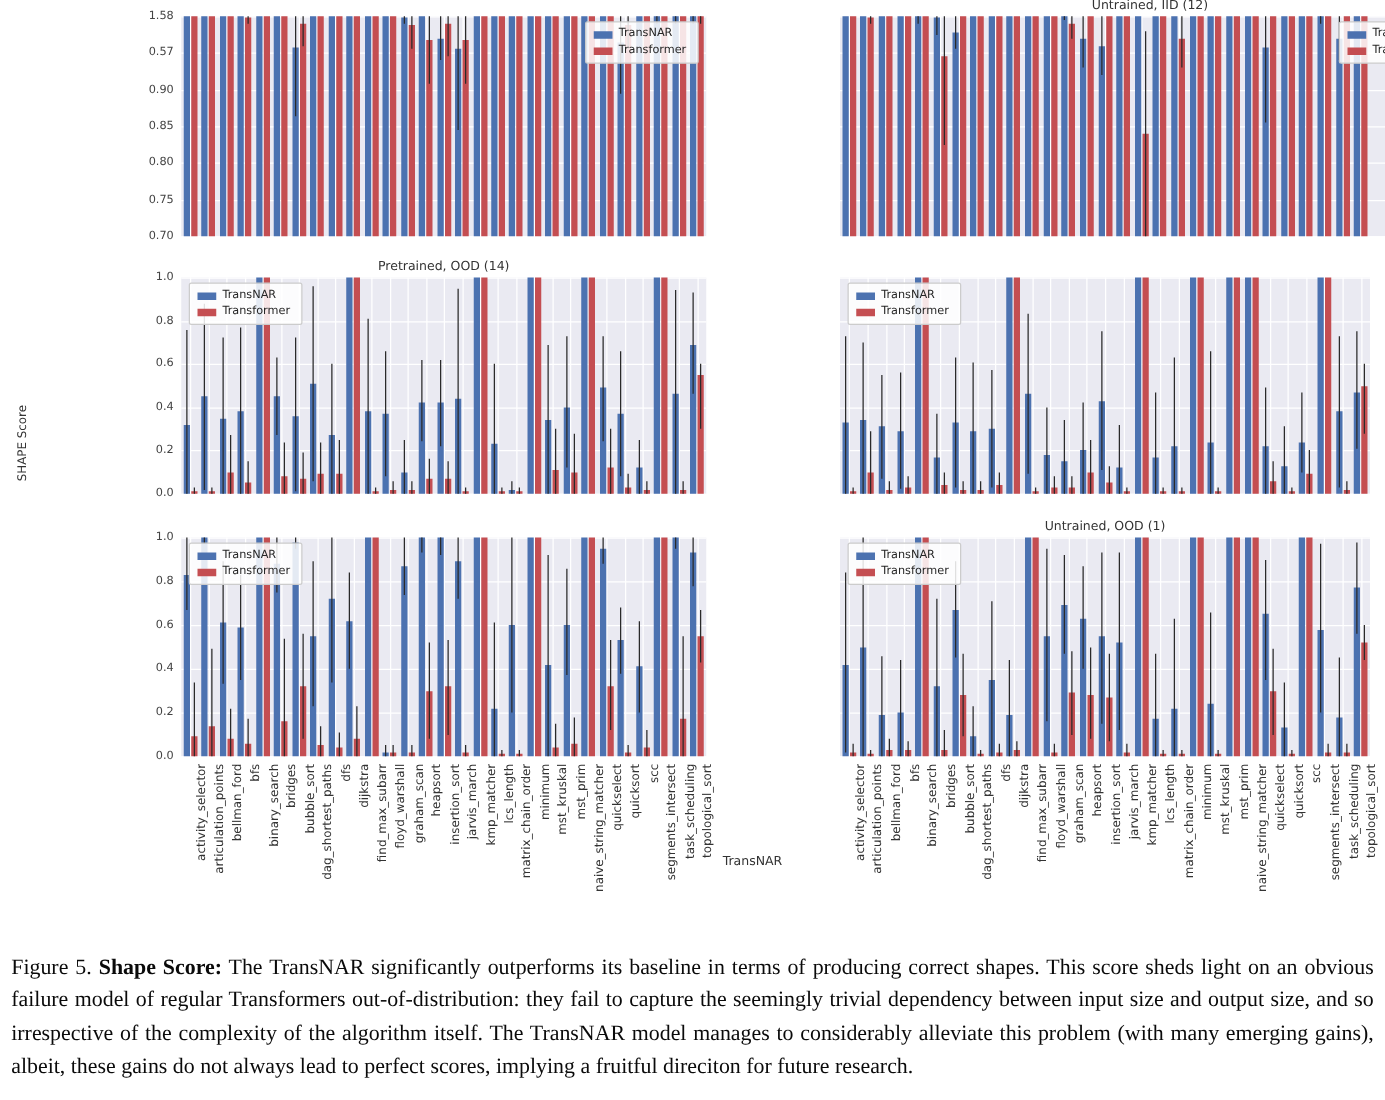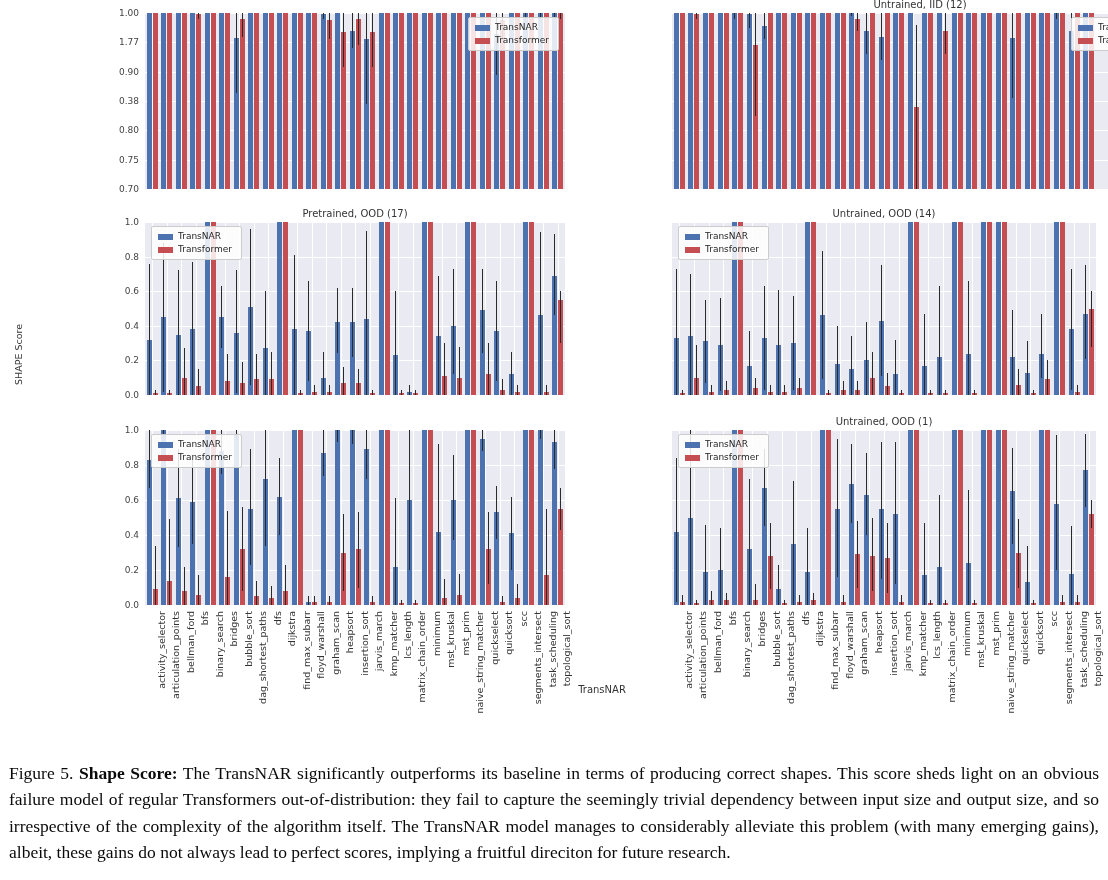--- a/index.html
+++ b/index.html
@@ -20,24 +20,24 @@
   #xlabel{position:absolute;left:522px;top:684px;width:160px;text-align:center;font-size:10px;color:#333;}
   #caption{margin:8px 9px 0 9px;font-family:"Liberation Serif",serif;font-size:17.5px;line-height:1.5;text-align:justify;color:#0a0a0a;}
   .caption-bold{font-weight:bold;}
 </style>
 </head>
 <body>
 
 <div id="figure">
   <span id="ylabel">SHAPE Score</span>
   <span id="xlabel">TransNAR</span>
-<div class="ytick" style="left: 105px; top: 8px;">1.00</div>
-    <div class="ytick" style="left: 105px; top: 37.3px;">1.77</div>
+<div class="ytick" style="left: 105px; top: 8px;">1.58</div>
+    <div class="ytick" style="left: 105px; top: 37.3px;">0.57</div>
     <div class="ytick" style="left: 105px; top: 66.7px;">0.90</div>
-    <div class="ytick" style="left: 105px; top: 96px;">0.38</div>
+    <div class="ytick" style="left: 105px; top: 96px;">0.85</div>
     <div class="ytick" style="left: 105px; top: 125.3px;">0.80</div>
     <div class="ytick" style="left: 105px; top: 154.7px;">0.75</div>
     <div class="ytick" style="left: 105px; top: 184px;">0.70</div>
     <div class="panel" style="left: 145px; top: 13px; width: 420px; height: 176px;">
       <div class="gridline-h" style="top: 0px;"></div>
       <div class="gridline-h" style="top: 29.3px;"></div>
       <div class="gridline-h" style="top: 58.7px;"></div>
       <div class="gridline-h" style="top: 88px;"></div>
       <div class="gridline-h" style="top: 117.3px;"></div>
       <div class="gridline-h" style="top: 146.7px;"></div>
@@ -416,21 +416,21 @@
       <div class="whisker" style="left: 342.8px; top: 121.1px; height: 51.9px;"></div>
       <div class="bar" style="left: 355.3px; top: 167.8px; width: 5px; height: 5.2px; background: rgb(196, 78, 82);"></div>
       <div class="whisker" style="left: 357.3px; top: 157.4px; height: 15.6px;"></div>
       <div class="bar" style="left: 369.8px; top: 169.5px; width: 5px; height: 3.5px; background: rgb(196, 78, 82);"></div>
       <div class="whisker" style="left: 371.8px; top: 162.6px; height: 10.4px;"></div>
       <div class="bar" style="left: 384.3px; top: 0px; width: 5px; height: 173px; background: rgb(196, 78, 82);"></div>
       <div class="bar" style="left: 398.8px; top: 169.5px; width: 5px; height: 3.5px; background: rgb(196, 78, 82);"></div>
       <div class="whisker" style="left: 400.8px; top: 162.6px; height: 10.4px;"></div>
       <div class="bar" style="left: 413.3px; top: 77.8px; width: 5px; height: 95.2px; background: rgb(196, 78, 82);"></div>
       <div class="whisker" style="left: 415.3px; top: 69.2px; height: 51.9px;"></div>
-      <div class="panel-title">Pretrained, OOD (17)</div>
+      <div class="panel-title">Pretrained, OOD (14)</div>
       <div class="legend" style="left: 6px;">
         <div class="legend-row">
           <span class="swatch" style="background: rgb(76, 114, 176);"></span>
           <span>TransNAR</span>
         </div>
         <div class="legend-row">
           <span class="swatch" style="background: rgb(196, 78, 82);"></span>
           <span>Transformer</span>
         </div>
       </div>
@@ -566,21 +566,20 @@
       <div class="whisker" style="left: 346.1px; top: 147px; height: 26px;"></div>
       <div class="bar" style="left: 358.7px; top: 171.3px; width: 5px; height: 1.7px; background: rgb(196, 78, 82);"></div>
       <div class="whisker" style="left: 360.7px; top: 167.8px; height: 5.2px;"></div>
       <div class="bar" style="left: 373.3px; top: 157.4px; width: 5px; height: 15.6px; background: rgb(196, 78, 82);"></div>
       <div class="whisker" style="left: 375.3px; top: 138.4px; height: 34.6px;"></div>
       <div class="bar" style="left: 387.9px; top: 0px; width: 5px; height: 173px; background: rgb(196, 78, 82);"></div>
       <div class="bar" style="left: 402.6px; top: 169.5px; width: 5px; height: 3.5px; background: rgb(196, 78, 82);"></div>
       <div class="whisker" style="left: 404.6px; top: 162.6px; height: 10.4px;"></div>
       <div class="bar" style="left: 417.2px; top: 86.5px; width: 5px; height: 86.5px; background: rgb(196, 78, 82);"></div>
       <div class="whisker" style="left: 419.2px; top: 69.2px; height: 55.4px;"></div>
-      <div class="panel-title">Untrained, OOD (14)</div>
       <div class="legend" style="left: 6px;">
         <div class="legend-row">
           <span class="swatch" style="background: rgb(76, 114, 176);"></span>
           <span>TransNAR</span>
         </div>
         <div class="legend-row">
           <span class="swatch" style="background: rgb(196, 78, 82);"></span>
           <span>Transformer</span>
         </div>
       </div>

